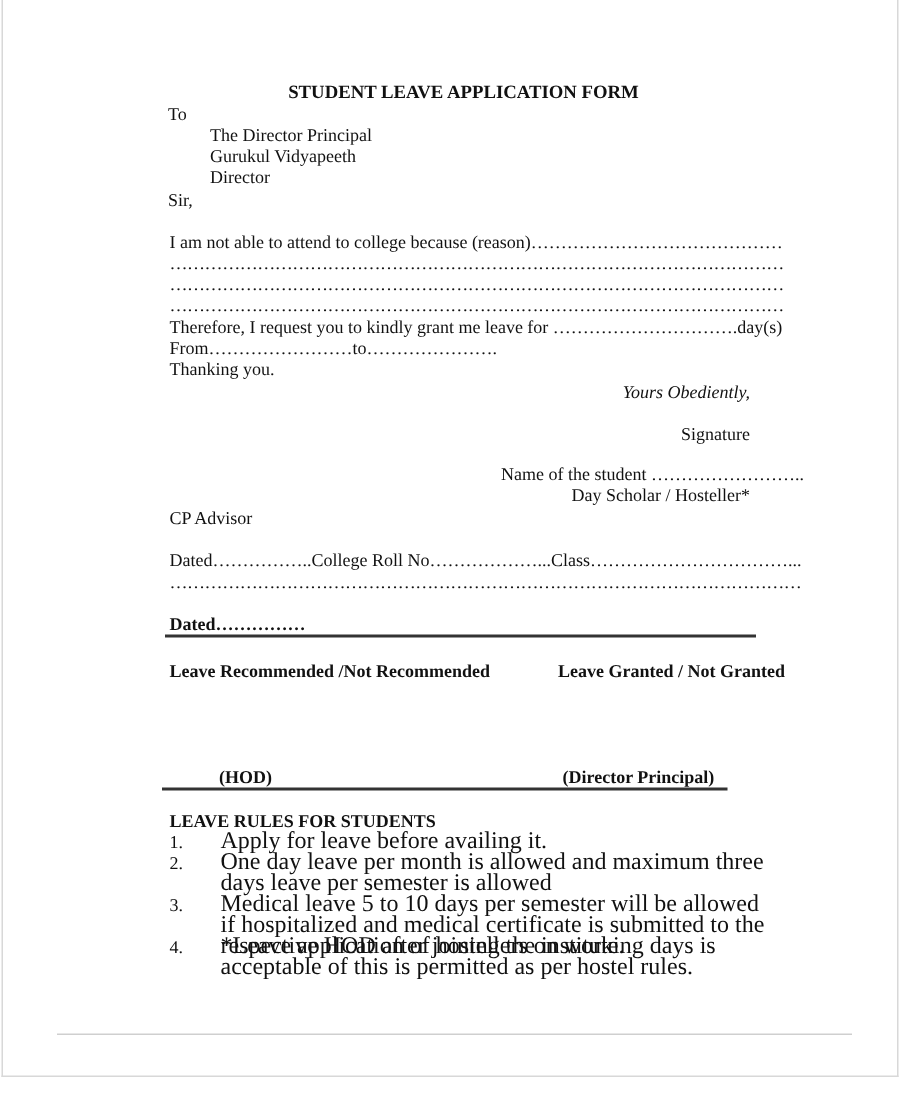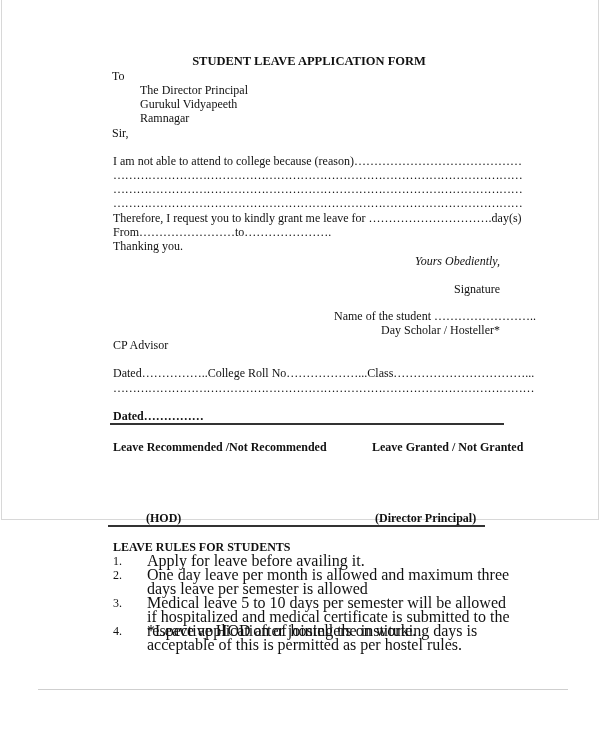--- a/index.html
+++ b/index.html
@@ -1,19 +1,19 @@
 <!DOCTYPE html>
 <html><head>
   <meta charset="utf-8">
   <style>
     * { margin: 0; padding: 0; box-sizing: border-box; }
     html, body { width: 600px; height: 730px; background: #ffffff; overflow: hidden; }
     body { font-family: "Liberation Serif", "DejaVu Serif", serif; color: #111; position: relative; }
     .page {
-      position: absolute; left: 1px; top: 0; width: 598px; height: 520px;
+      position: absolute; left: 1px; top: 0; width: 598px; height: 718px;
       border: 1px solid #d8d8d8; border-top: none; background: #fff;
     }
     .t { position: absolute; font-size: 12px; line-height: 14px; white-space: nowrap; }
     .b { font-weight: bold; }
     .title { left: 0; width: 600px; text-align: center; top: 54px; font-size: 12.5px; font-weight: bold; padding-left: 14px; }
     .r { text-align: right; }
     .hr-thick { position: absolute; height: 2px; background: #333; }
     .hr-light { position: absolute; height: 1px; background: #cfcfcf; }
     .num { position: absolute; font-size: 12px; line-height: 14px; }
     .rule { position: absolute; font-size: 16px; line-height: 14px; width: 370px; white-space: normal; }
@@ -21,21 +21,21 @@
 </head>
 <body>
 
 <div class="page">
 
   <div class="t title">STUDENT LEAVE APPLICATION FORM</div>
 
   <div class="t" style="left:110px; top:69px;">To</div>
   <div class="t" style="left:138px; top:83px;">The Director Principal</div>
   <div class="t" style="left:138px; top:97px;">Gurukul Vidyapeeth</div>
-  <div class="t" style="left:138px; top:111px;">Ramnagar</div>
+  <div class="t" style="left:138px; top:111px;">Director</div>
   <div class="t" style="left:110px; top:126px;">Sir,</div>
 
   <div class="t" style="left:111px; top:154px;">I am not able to attend to college because (reason)……………………………………</div>
   <div class="t" style="left:111px; top:168px; letter-spacing:-0.3px;">……………………………………………………………………………………………</div>
   <div class="t" style="left:111px; top:182px; letter-spacing:-0.3px;">……………………………………………………………………………………………</div>
   <div class="t" style="left:111px; top:196px; letter-spacing:-0.3px;">……………………………………………………………………………………………</div>
   <div class="t" style="left:111px; top:225px;">From……………………to………………….</div>
   <div class="t" style="left:111px; top:211px;">
     <span>Therefore, I request you to kindly grant me leave for ………………………….</span><span>day(s)</span>
   </div>

